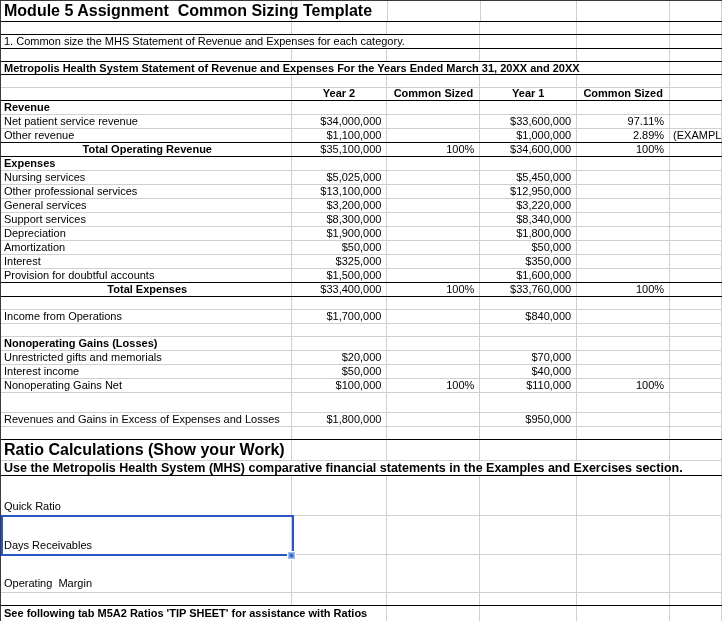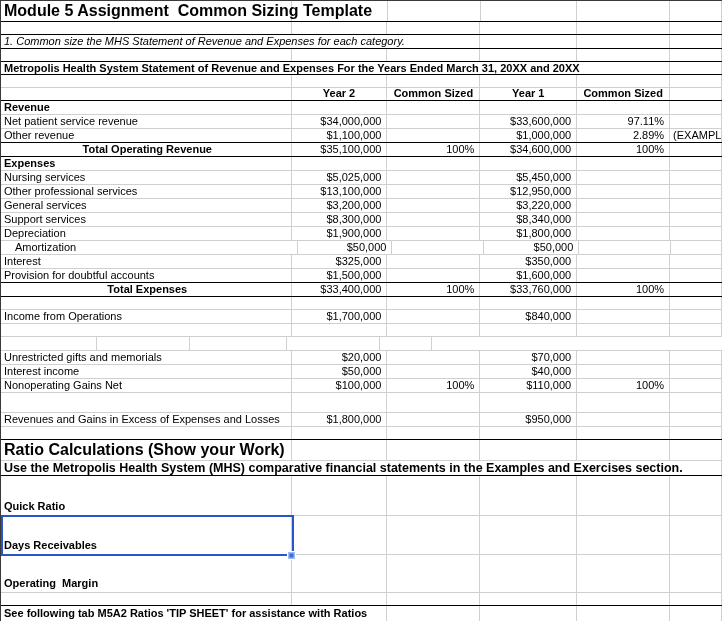--- a/index.html
+++ b/index.html
@@ -14,28 +14,28 @@
     box-sizing:border-box;border-right:1px solid #d0d0d0;
     display:flex;align-items:flex-end;overflow:hidden;white-space:pre;
   }
   .vc{align-items:center;}
   .ovf{overflow:visible;position:relative;z-index:3;}
   .w1{width:291px}.w2{width:96px}.w3{width:93px}.w4{width:97px}.w5{width:93px}.w6{width:52px}
   .span480{width:480px}.span670{width:670px}.span722{width:722px}.span387{width:387px}
   .h21{height:21px}.h13{height:13px}.h14{height:14px}.h15{height:15px}.h16{height:16px}
   .h40{height:40px}.h39{height:39px}.h38{height:38px}
   .bold{font-weight:bold;}
-  .italic{font-style:italic;}
+  .italic{}
   .b13{font-size:16px;}
   .b125{font-size:12.5px;}
   .lab{padding:0 0 1px 3px;}
   .num{justify-content:flex-end;padding:0 5px 1px 0;}
   .center{justify-content:center;}
   .hdr{font-weight:bold;justify-content:center;padding-bottom:1px;}
-  .ratioLab{padding:0 0 3px 3px;font-weight:bold;}
+  .ratioLab{padding:0 0 3px 3px;}
   .selrow{position:relative;}
   .sel{
     position:absolute;left:0;top:-1px;width:293px;height:41px;
     border:2px solid #2a55c5;box-sizing:border-box;pointer-events:none;z-index:4;
   }
   .handle{
     position:absolute;left:287px;top:36px;width:7px;height:7px;z-index:5;
     background:#3f6ad2;box-shadow:0 0 0 1px #ffffff, inset 0 0 0 1.5px #9fbaf0;
   }
 </style>
@@ -175,21 +175,21 @@
         <div class="cell w6 lab"></div>
       </div>
       <div class="srow" style="height: 14px;">
         <div class="cell w1 lab">Depreciation</div>
         <div class="cell w2 num">$1,900,000</div>
         <div class="cell w3 num"></div>
         <div class="cell w4 num">$1,800,000</div>
         <div class="cell w5 num"></div>
         <div class="cell w6 lab"></div>
       </div>
-      <div class="srow" style="height: 14px; padding-left: 11px;">
+      <div class="srow" style="height: 14px;">
         <div class="cell w1 lab">Amortization</div>
         <div class="cell w2 num">$50,000</div>
         <div class="cell w3 num"></div>
         <div class="cell w4 num">$50,000</div>
         <div class="cell w5 num"></div>
         <div class="cell w6 lab"></div>
       </div>
       <div class="srow" style="height: 14px;">
         <div class="cell w1 lab">Interest</div>
         <div class="cell w2 num">$325,000</div>
@@ -232,20 +232,21 @@
       </div>
       <div class="srow" style="height: 13px;">
         <div class="cell w1 lab"></div>
         <div class="cell w2 num"></div>
         <div class="cell w3 num"></div>
         <div class="cell w4 num"></div>
         <div class="cell w5 num"></div>
         <div class="cell w6 lab"></div>
       </div>
       <div class="srow" style="height: 14px;">
+        <div class="cell w1 lab bold">Nonoperating Gains (Losses)</div>
         <div class="cell w2 num"></div>
         <div class="cell w3 num"></div>
         <div class="cell w4 num"></div>
         <div class="cell w5 num"></div>
         <div class="cell w6 lab"></div>
       </div>
       <div class="srow" style="height: 14px;">
         <div class="cell w1 lab">Unrestricted gifts and memorials</div>
         <div class="cell w2 num">$20,000</div>
         <div class="cell w3 num"></div>

